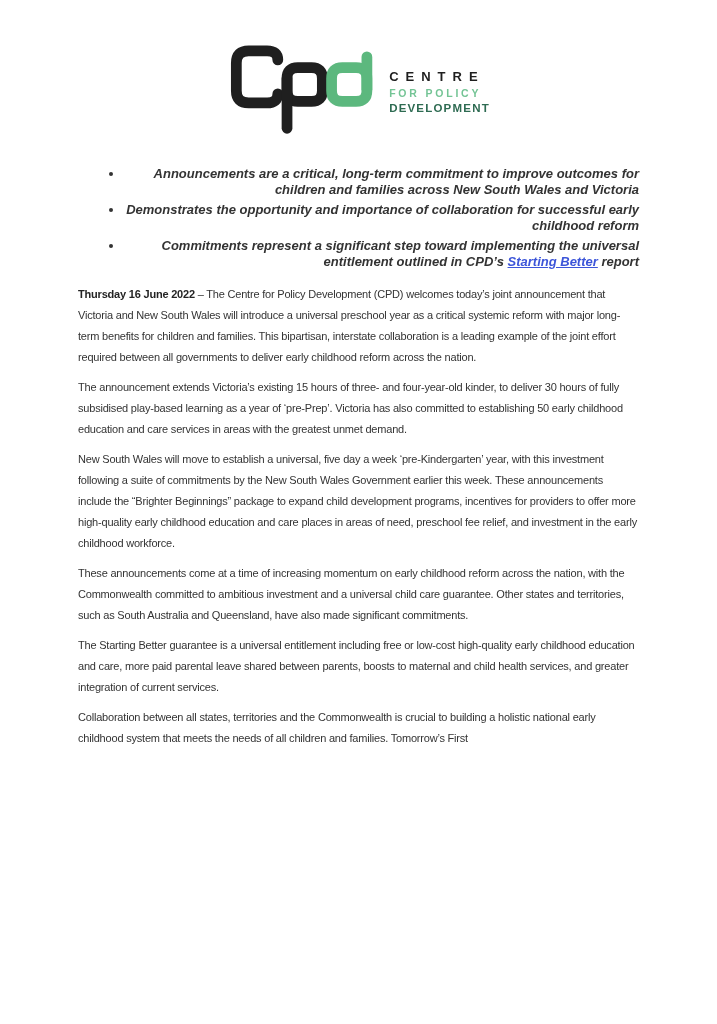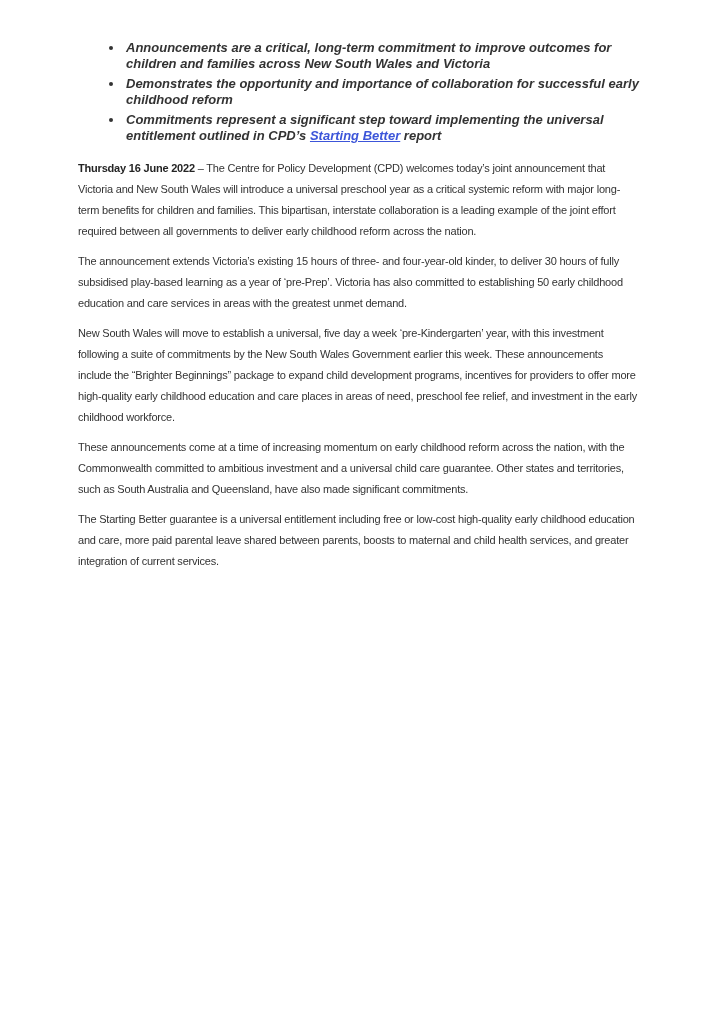--- a/index.html
+++ b/index.html
@@ -32,46 +32,61 @@
   
   .doc-title {
     font-size:16px; font-weight:bold; text-align:center;
     color:#1c1c1c; margin:0 0 18px 0; letter-spacing:-0.1px;
   }
   .bullets {
     margin:0 0 14px 0; padding:0 0 0 46px;
     font-weight:bold; font-style:italic;
     font-size:13px; line-height:16px; color:#333;
   }
-  .bullets li { margin-bottom:4px; padding-left:2px; }
+  .bullets li { margin-bottom:4px; padding-left:2px;text-align:right; }
   .paras p {
     margin:0 0 9px 0; font-size:11px; line-height:21px;
     letter-spacing:-0.2px; color:#333;
   }
   .b { font-weight:bold; color:#242424; }
   .i { font-style:italic; }
   a.doc-link {
     color:var(--link-blue, #3c55d9);
     cursor:pointer;
   }
 </style>
 </head>
 <body>
 
 <div class="page">
 
+  <header class="logo-block">
+    <svg class="logo-letters" width="150" height="96" viewBox="0 0 195 125" aria-hidden="true">
+      <path class="lc" d="M66 26 Q66 14 52 14 L28 14 Q12 14 12 30 L12 66 Q12 82 28 82 L52 82 Q66 82 66 70"></path>
+      <path class="lp" d="M92 36 L110 36 Q124 36 124 50 L124 66 Q124 80 110 80 L92 80 Q78 80 78 66 L78 50 Q78 36 92 36 Z"></path>
+      <line class="lp" x1="78" y1="50" x2="78" y2="115"></line>
+      <path class="ld" d="M150 36 L168 36 Q182 36 182 50 L182 66 Q182 80 168 80 L150 80 Q136 80 136 66 L136 50 Q136 36 150 36 Z"></path>
+      <line class="ld" x1="182" y1="22" x2="182" y2="64"></line>
+    </svg>
+    <div class="logo-words">
+      <div class="lw1">CENTRE</div>
+      <div class="lw2">FOR POLICY</div>
+      <div class="lw3">DEVELOPMENT</div>
+    </div>
+  </header>
 
 
   <ul class="bullets">
       <li><span>Announcements are a critical, long-term commitment to improve outcomes for children and families across New South Wales and Victoria</span></li>
       <li><span>Demonstrates the opportunity and importance of collaboration for successful early childhood reform</span></li>
       <li><span>Commitments represent a significant step toward implementing the universal entitlement outlined in CPD’s </span><a class="doc-link" href="#">Starting Better</a><span> report</span></li>
     </ul>
 
   <div class="paras">
       <p><span class="b">Thursday 16 June 2022</span><span> – The Centre for Policy Development (CPD) welcomes today’s joint announcement that Victoria and New South Wales will introduce a universal preschool year as a critical systemic reform with major long-term benefits for children and families. This bipartisan, interstate collaboration is a leading example of the joint effort required between all governments to deliver early childhood reform across the nation.</span></p>
       <p><span>The announcement extends Victoria’s existing 15 hours of three- and four-year-old kinder, to deliver 30 hours of fully subsidised play-based learning as a year of ‘pre-Prep’. Victoria has also committed to establishing 50 early childhood education and care services in areas with the greatest unmet demand.</span></p>
       <p><span>New South Wales will move to establish a universal, five day a week ‘pre-Kindergarten’ year, with this investment following a suite of commitments by the New South Wales Government earlier this week. These announcements include the “Brighter Beginnings” package to expand child development programs, incentives for providers to offer more high-quality early childhood education and care places in areas of need, preschool fee relief, and investment in the early childhood workforce.</span></p>
       <p><span>These announcements come at a time of increasing momentum on early childhood reform across the nation, with the Commonwealth committed to ambitious investment and a universal child care guarantee. Other states and territories, such as South Australia and Queensland, have also made significant commitments.</span></p>
       <p><span>The Starting Better guarantee is a universal entitlement including free or low-cost high-quality early childhood education and care, more paid parental leave shared between parents, boosts to maternal and child health services, and greater integration of current services.</span></p>
+      <p><span>Collaboration between all states, territories and the Commonwealth is crucial to building a holistic national early childhood system that meets the needs of all children and families. Tomorrow’s First</span></p>
     </div>
 
 </div>
 
 </body></html>

